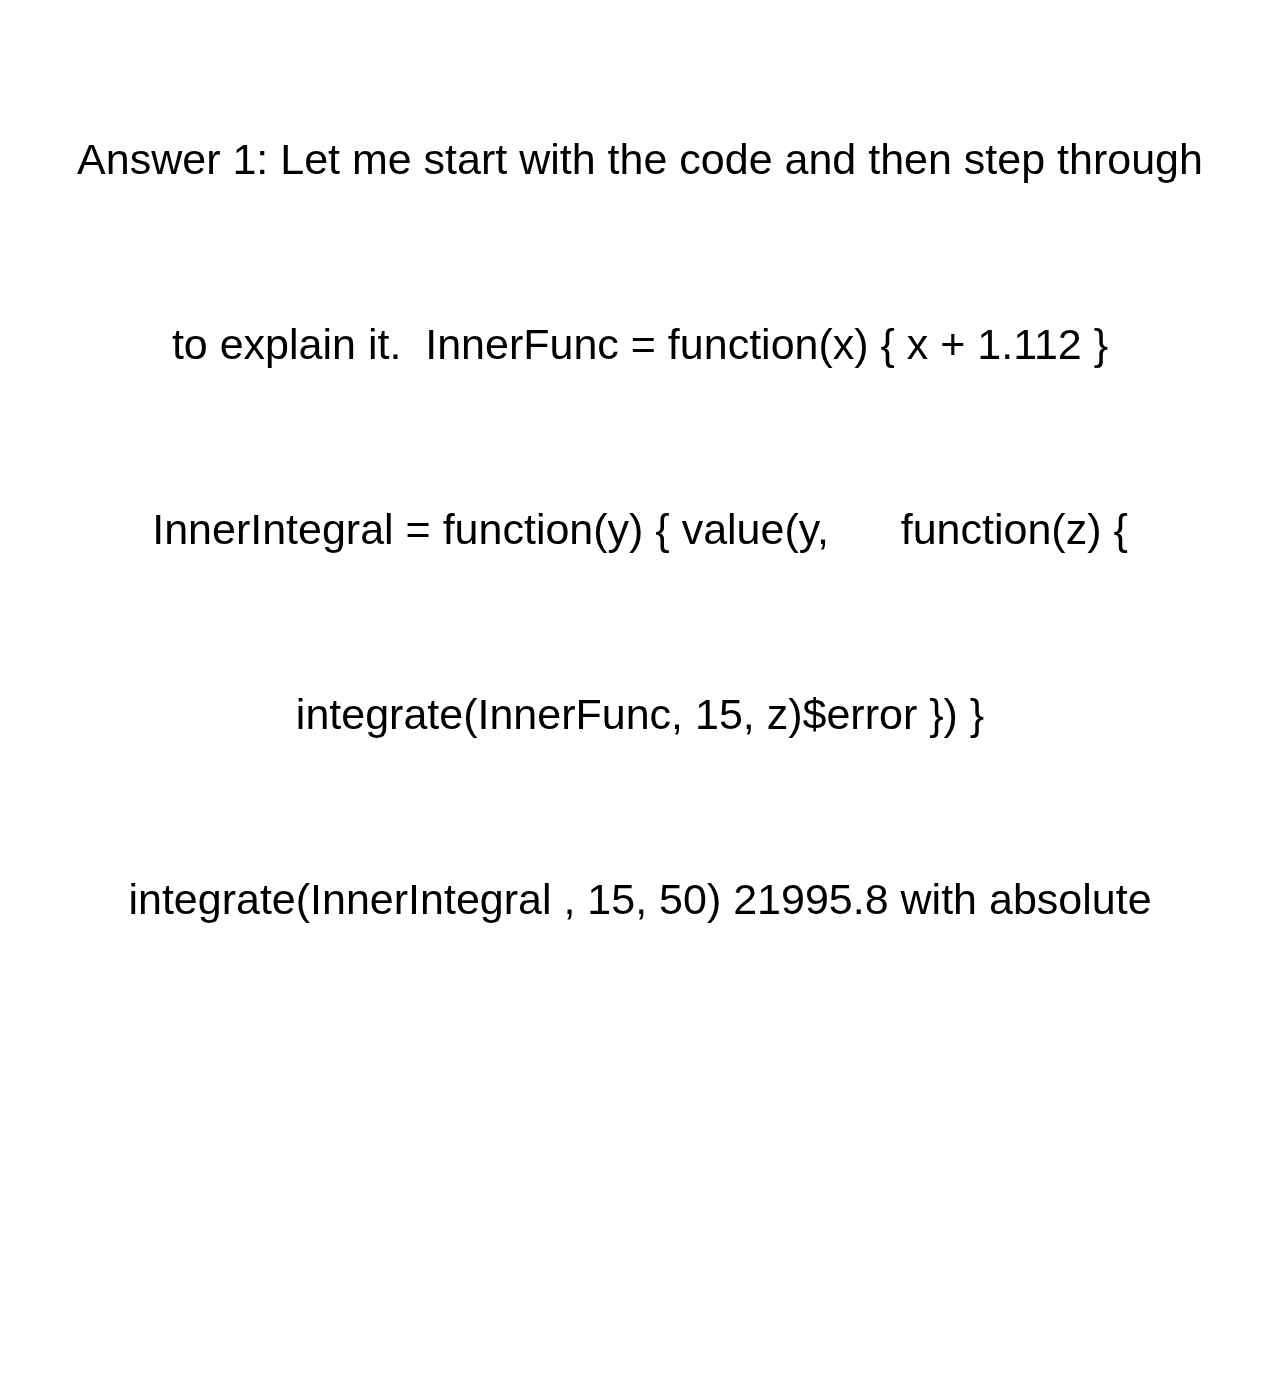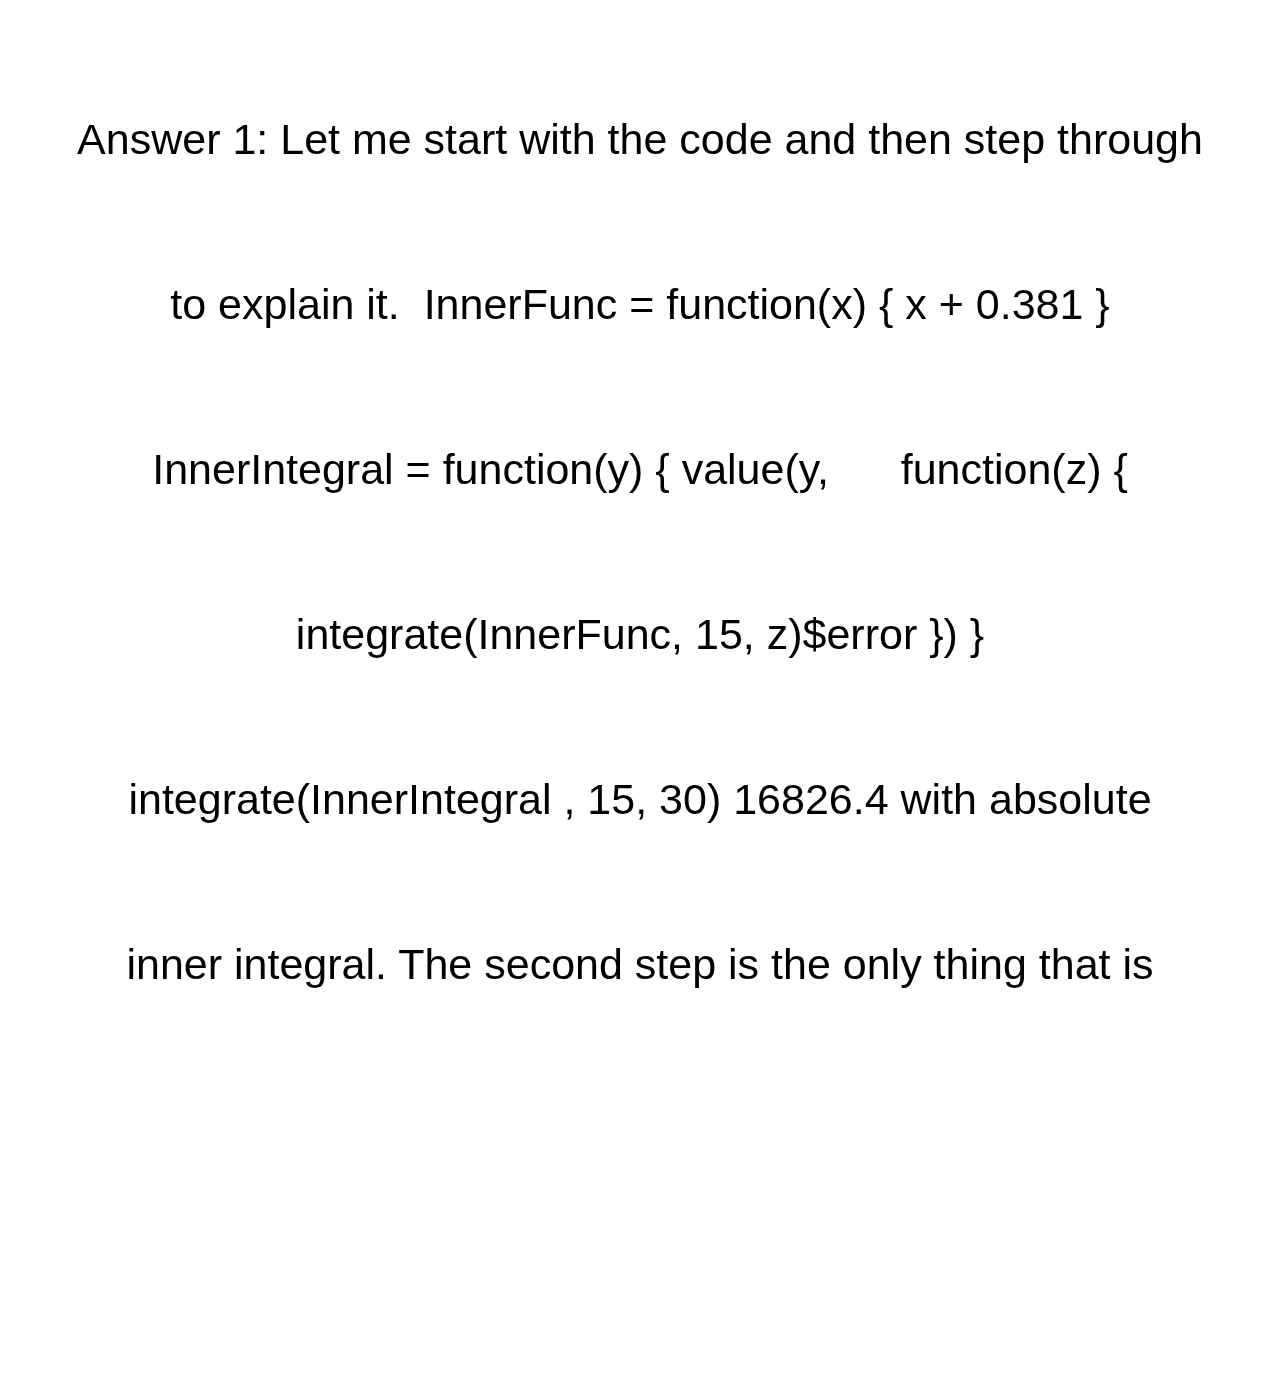--- a/index.html
+++ b/index.html
@@ -18,32 +18,32 @@
       text-align: center;
       color: #000000;
       font-family: "Liberation Sans", sans-serif;
       font-size: 43px;
       line-height: 55px;
       white-space: pre;
     }
     .line {
       display: block;
       height: 55px;
+      margin-top: 20px;
     }
   </style>
 </head>
 <body>
 
 <div class="doc">
   <span class="line">Answer 1: Let me start with the code and then step through</span>
-  <span class="line">to explain it.  InnerFunc = function(x) { x + 0.381 }</span>
+  <span class="line">to explain it.  InnerFunc = function(x) { x + 1.112 }</span>
   <span class="line">InnerIntegral = function(y) { value(y,      function(z) {</span>
   <span class="line">integrate(InnerFunc, 15, z)$error }) }</span>
-  <span class="line">integrate(InnerIntegral , 15, 30) 16826.4 with absolute</span>
-  <span class="line">inner integral. The second step is the only thing that is</span>
+  <span class="line">integrate(InnerIntegral , 15, 50) 21995.8 with absolute</span>
   
   
   
   
   
   
   
   
   
   

